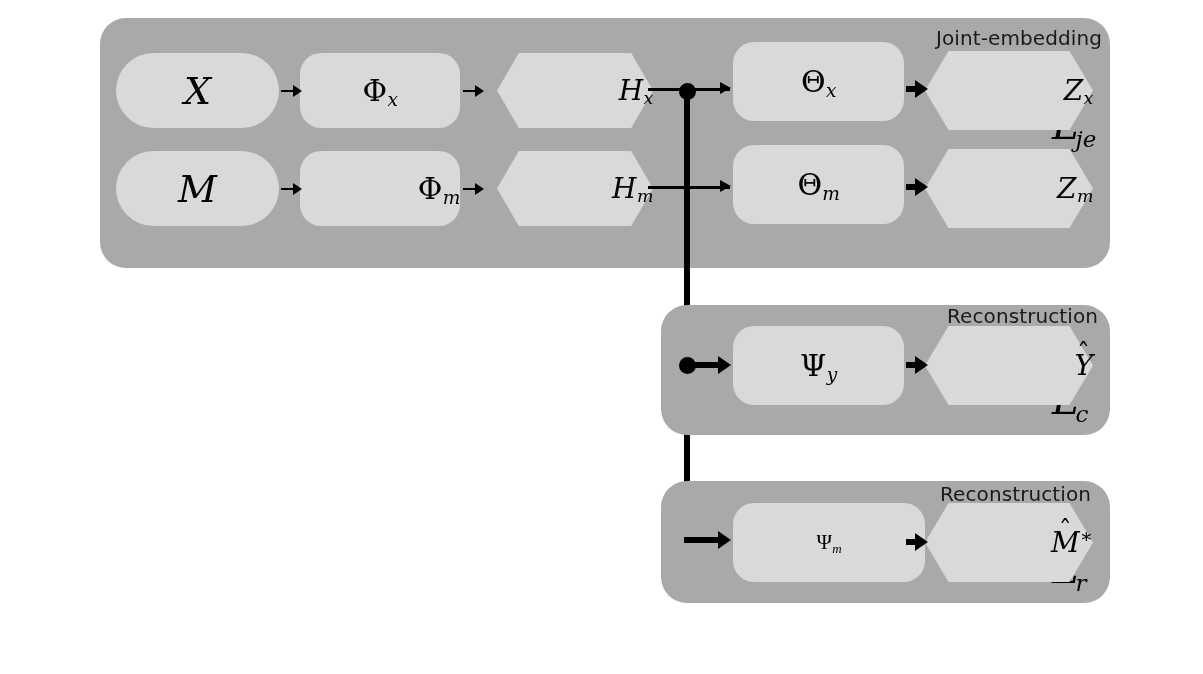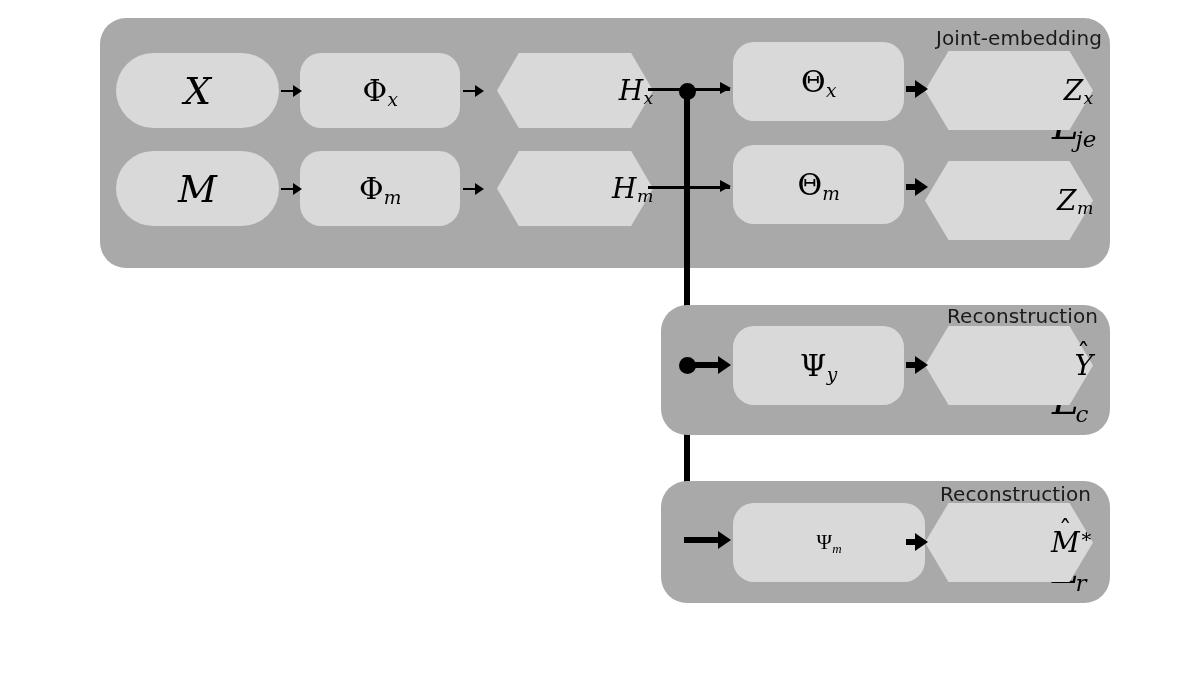--- a/index.html
+++ b/index.html
@@ -156,34 +156,34 @@
 
   <div class="node hex" style="left:925px; top:51px; width:168px; height:79px; font-size:28px;">
     <div class="hexshape"></div>
     <span class="lbl"><span class="mi">Z</span><span class="sub">x</span></span>
   </div>
 
   <div class="node pill" style="left:116px; top:151px; width:163px; height:75px; font-size:38px;">
     <span class="lbl mi">M</span>
   </div>
 
-  <div class="node rect" style="left:300px; top:151px; width:160px; height:75px; font-size:30px;">
+  <div class="node rect" style="left:300px; top:151px; width:160px; height:75px; font-size:30px;justify-content:flex-end;">
     <span class="lbl"><span class="mu">Φ</span><span class="sub">m</span></span>
   </div>
 
   <div class="node hex" style="left:497px; top:151px; width:156px; height:75px; font-size:28px;">
     <div class="hexshape"></div>
     <span class="lbl"><span class="mi">H</span><span class="sub">m</span></span>
   </div>
 
   <div class="node rect" style="left:733px; top:145px; width:171px; height:79px; font-size:30px;">
     <span class="lbl"><span class="mu">Θ</span><span class="sub">m</span></span>
   </div>
 
-  <div class="node hex" style="left:925px; top:149px; width:168px; height:79px; font-size:28px;margin-top:12px;">
+  <div class="node hex" style="left:925px; top:149px; width:168px; height:79px; font-size:28px;">
     <div class="hexshape"></div>
     <span class="lbl"><span class="mi">Z</span><span class="sub">m</span></span>
   </div>
 
   <div class="hline" style="left:281px; top:89.5px; width:14px; height:2px;"></div>
   <div class="arrowhead" style="left:293px; top:84.5px; border-width:6px 0 6px 9px;"></div>
 
   <div class="hline" style="left:281px; top:187.5px; width:14px; height:2px;"></div>
   <div class="arrowhead" style="left:293px; top:182.5px; border-width:6px 0 6px 9px;"></div>
 

